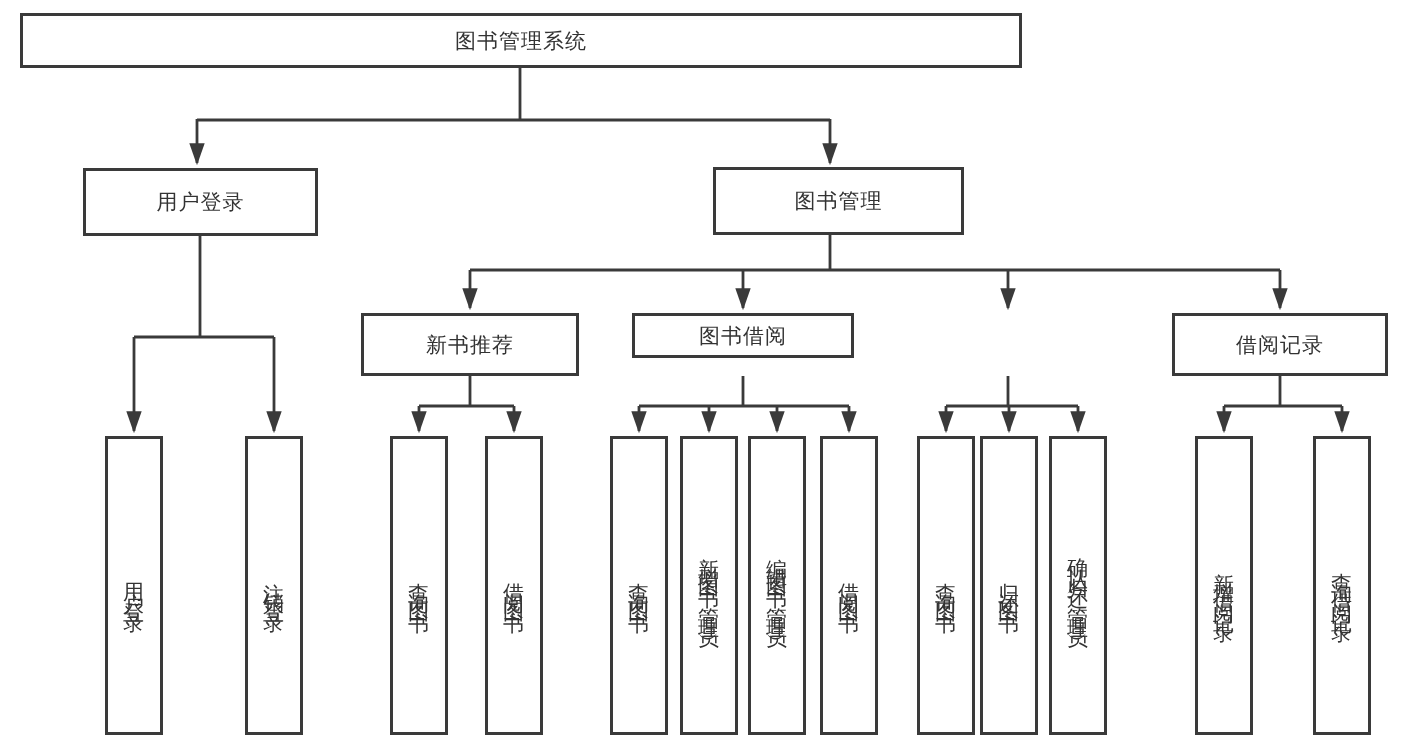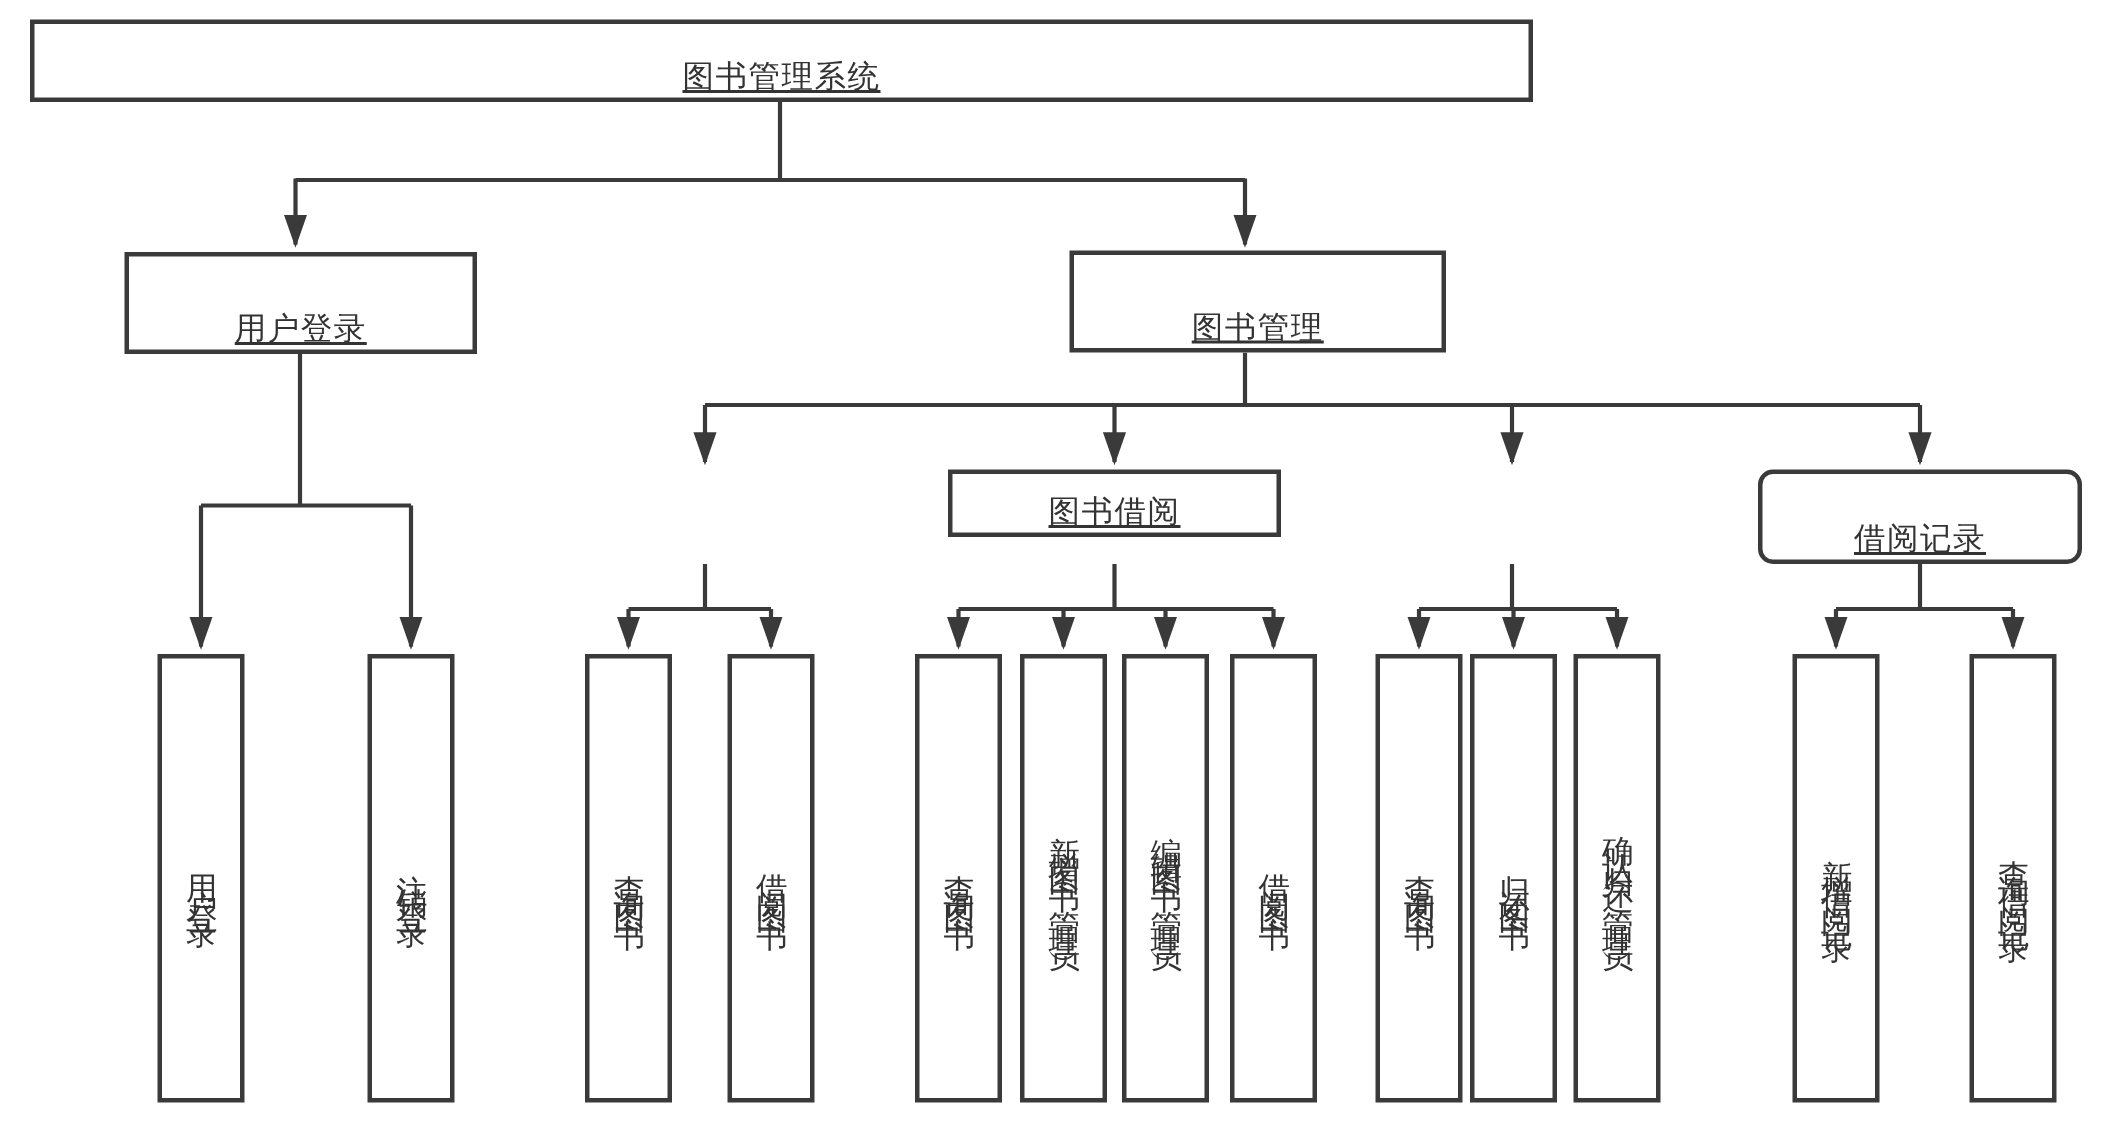--- a/index.html
+++ b/index.html
@@ -27,27 +27,26 @@
     stroke: var(--line);
     stroke-width: 2.8;
     fill: none;
   }
   .connectors .arrowhead { fill: var(--line); stroke: none; }
   .hbox {
     position: absolute;
     border: 3.5px solid var(--line);
     background: var(--background);
     display: flex;
-    align-items: flex-end;
+    align-items: center;
     justify-content: center;
     font-size: 21px;
     letter-spacing: 1px;
     color: var(--text);
     z-index: 2;
-    text-decoration: underline;
   }
   .vbox {
     position: absolute;
     width: 58px;
     height: 299px;
     top: 436px;
     border: 3px solid var(--line);
     background: var(--background);
     display: flex;
     align-items: center;
@@ -123,24 +122,27 @@
     <span>图书管理系统</span>
   </div>
 
   <div class="hbox" style="left:83px;top:168px;width:235px;height:68px;">
     <span>用户登录</span>
   </div>
   <div class="hbox" style="left:713px;top:167px;width:251px;height:68px;">
     <span>图书管理</span>
   </div>
 
+  <div class="hbox" style="left:361px;top:313px;width:218px;height:63px;">
+    <span>新书推荐</span>
+  </div>
   <div class="hbox" style="left:632px;top:313px;width:222px;height:45px;">
     <span>图书借阅</span>
   </div>
-  <div class="hbox" style="left:1172px;top:313px;width:216px;height:63px;border-radius:10px;">
+  <div class="hbox" style="left:1172px;top:313px;width:216px;height:63px;">
     <span>借阅记录</span>
   </div>
 
   <div class="vbox" style="left:105px;">
     <span class="vtext">用户登录</span>
   </div>
   <div class="vbox" style="left:245px;">
     <span class="vtext">注销登录</span>
   </div>
 

